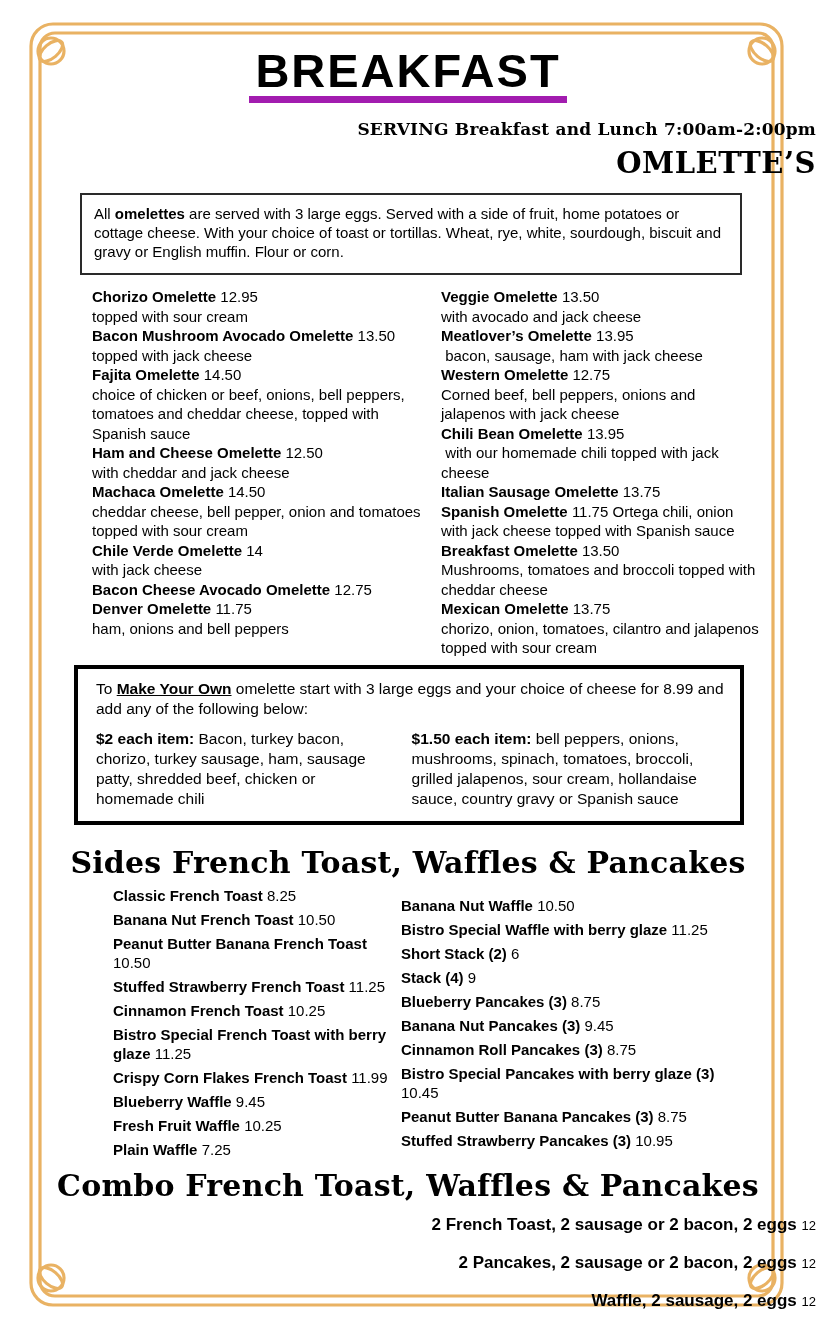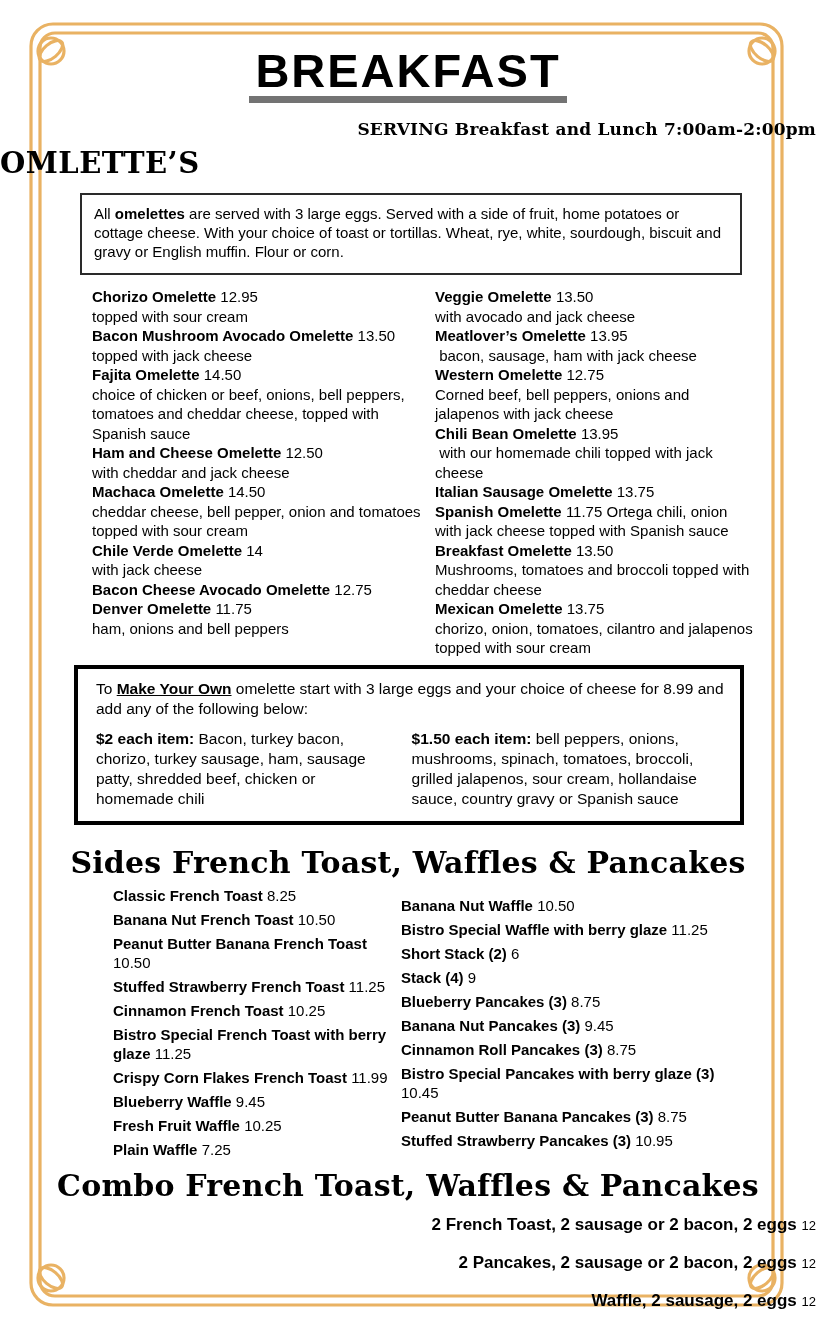--- a/index.html
+++ b/index.html
@@ -10,43 +10,43 @@
   }
   .frame{position:absolute;inset:0;pointer-events:none;}
   .content{position:relative;padding-top:46px;}
 
   
   .title-wrap{text-align:center;}
   .title{
     display:inline-block;
     font-family:"Liberation Sans", sans-serif;
     font-weight:bold;font-size:47px;letter-spacing:2px;
-    border-bottom:7px solid #737373;padding:0 6px 1px 6px;line-height:1.05;
+    border-bottom:7px solid #a21caf;padding:0 6px 1px 6px;line-height:1.05;
   }
   .subtitle{
     text-align:right;margin-top:16px;
     font-family:"DejaVu Serif", serif;font-weight:bold;
     font-size:17px;letter-spacing:0.2px;
   }
   .omheading{
-    text-align:left;margin-top:7px;
+    text-align:right;margin-top:7px;
     font-family:"DejaVu Serif", serif;font-weight:bold;font-size:29px;
     letter-spacing:0.5px;
   }
 
   
   .intro-box{
     margin:13px 74px 0 80px;
     border:2px solid #2a2a2a;
     padding:9px 12px 12px 12px;
     font-size:15px;line-height:19px;
   }
 
   
-  .om-cols{display:flex;margin:12px 0 0 92px;}
+  .om-cols{display:flex;margin:12px 0 0 92px;gap:6px;}
   .om-col-left{width:338px;}
   .om-col-right{width:318px;margin-left:5px;}
   .mi{font-size:15px;line-height:19.5px;}
   .mi .nm{font-weight:bold;}
   .mi .d{display:block;white-space:pre-wrap;}
   .mi.inline-desc .d{display:inline;}
 
   
   .myo-box{
     margin:7px 72px 0 74px;

